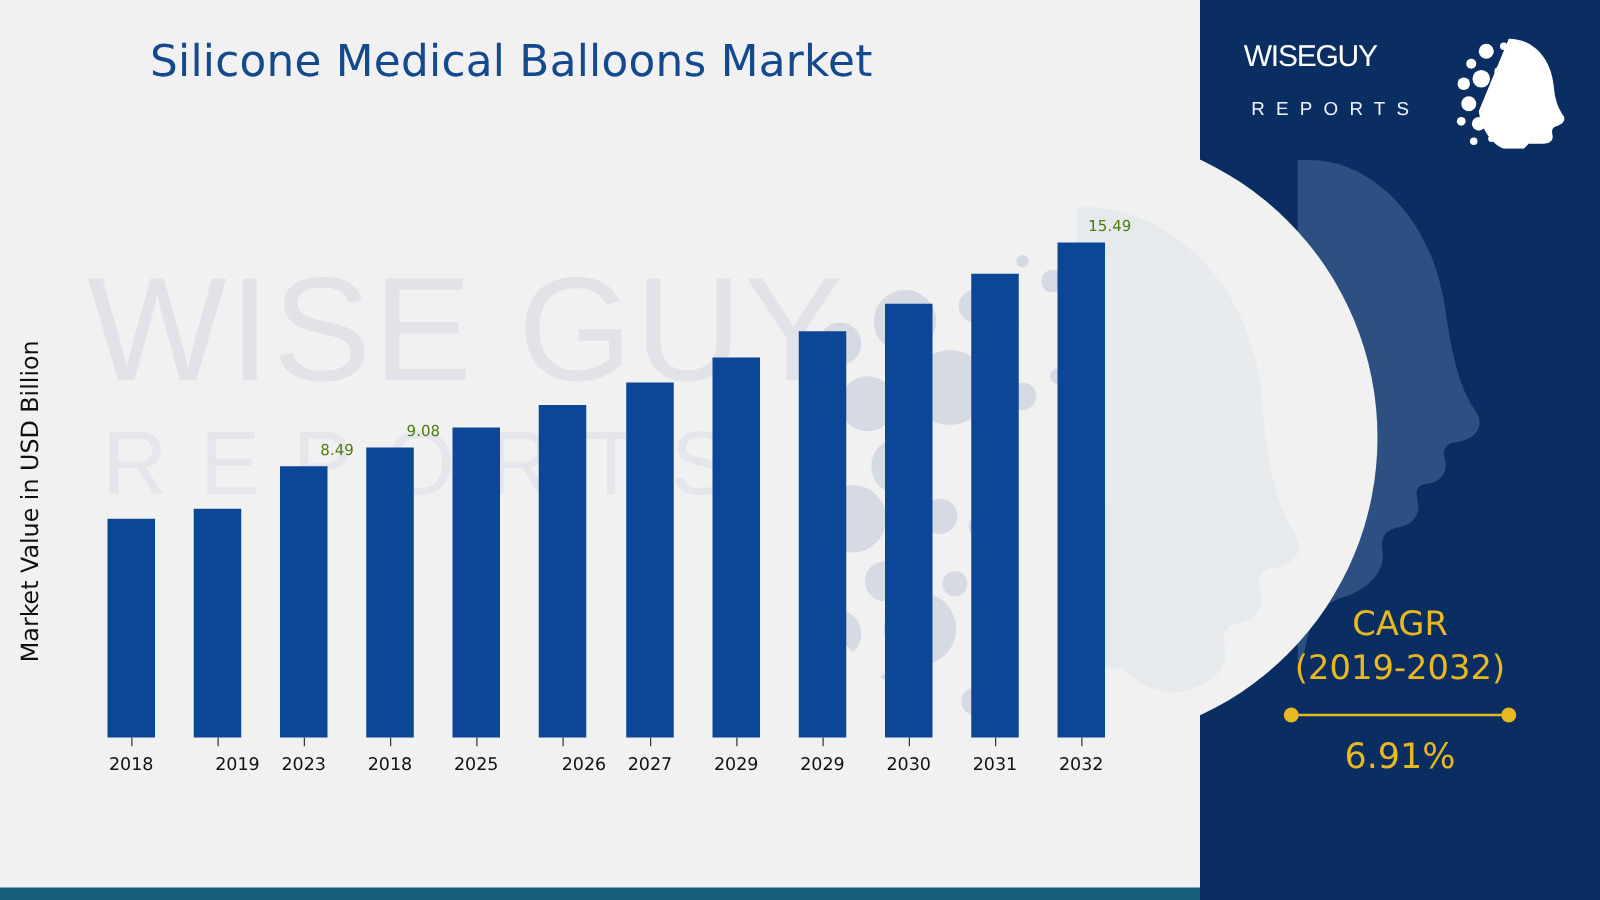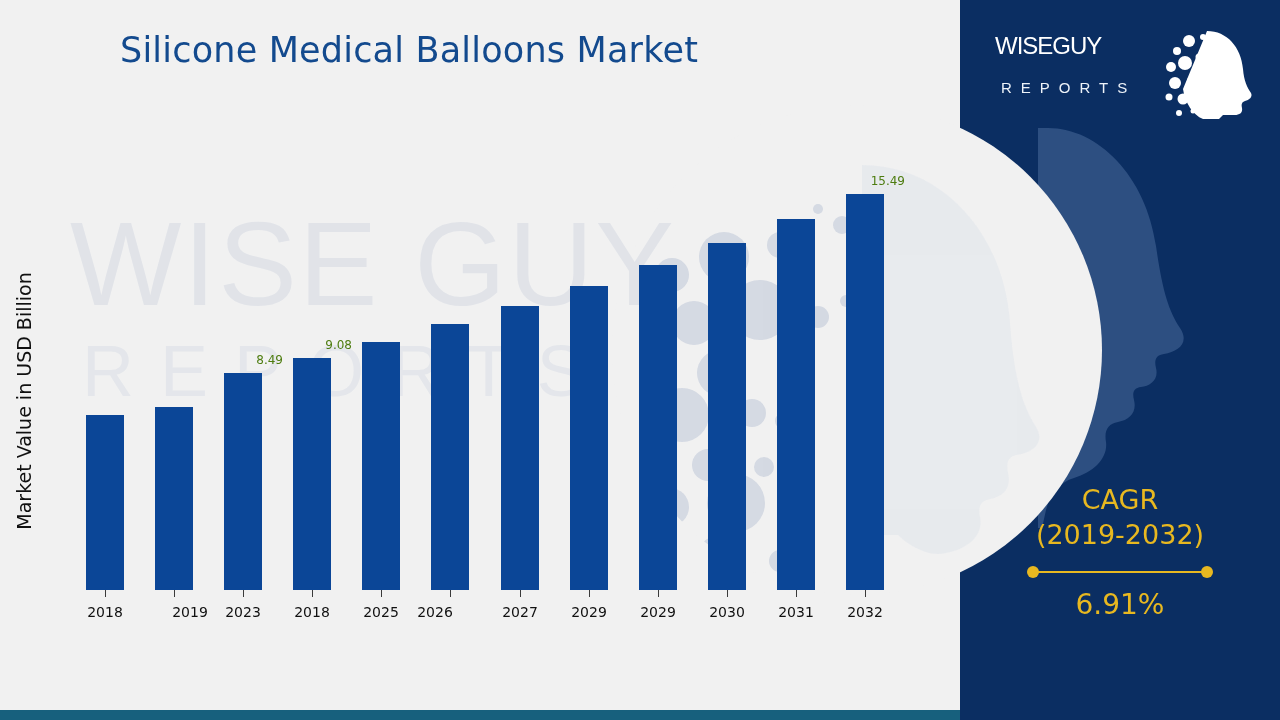--- a/index.html
+++ b/index.html
@@ -367,21 +367,21 @@
         <div class="vallabel" style="left: 133px; bottom: 223px;">8.49</div>
         <div class="bar" style="left: 223px; height: 232px; background: rgb(11, 70, 151);"></div>
         <div class="tick" style="left: 242px;"></div>
         <div class="xlabel" style="left: 207px;">2018</div>
         <div class="vallabel" style="left: 202px; bottom: 238px;">9.08</div>
         <div class="bar" style="left: 292px; height: 248px; background: rgb(11, 70, 151);"></div>
         <div class="tick" style="left: 311px;"></div>
         <div class="xlabel" style="left: 276px;">2025</div>
         <div class="bar" style="left: 361px; height: 266px; background: rgb(11, 70, 151);"></div>
         <div class="tick" style="left: 380px;"></div>
-        <div class="xlabel" style="left: 330px;">2026</div>
+        <div class="xlabel" style="left: 345px; text-align: right;">2026</div>
         <div class="bar" style="left: 431px; height: 284px; background: rgb(11, 70, 151);"></div>
         <div class="tick" style="left: 450px;"></div>
         <div class="xlabel" style="left: 415px;">2027</div>
         <div class="bar" style="left: 500px; height: 304px; background: rgb(11, 70, 151);"></div>
         <div class="tick" style="left: 519px;"></div>
         <div class="xlabel" style="left: 484px;">2029</div>
         <div class="bar" style="left: 569px; height: 325px; background: rgb(11, 70, 151);"></div>
         <div class="tick" style="left: 588px;"></div>
         <div class="xlabel" style="left: 553px;">2029</div>
         <div class="bar" style="left: 638px; height: 347px; background: rgb(11, 70, 151);"></div>

